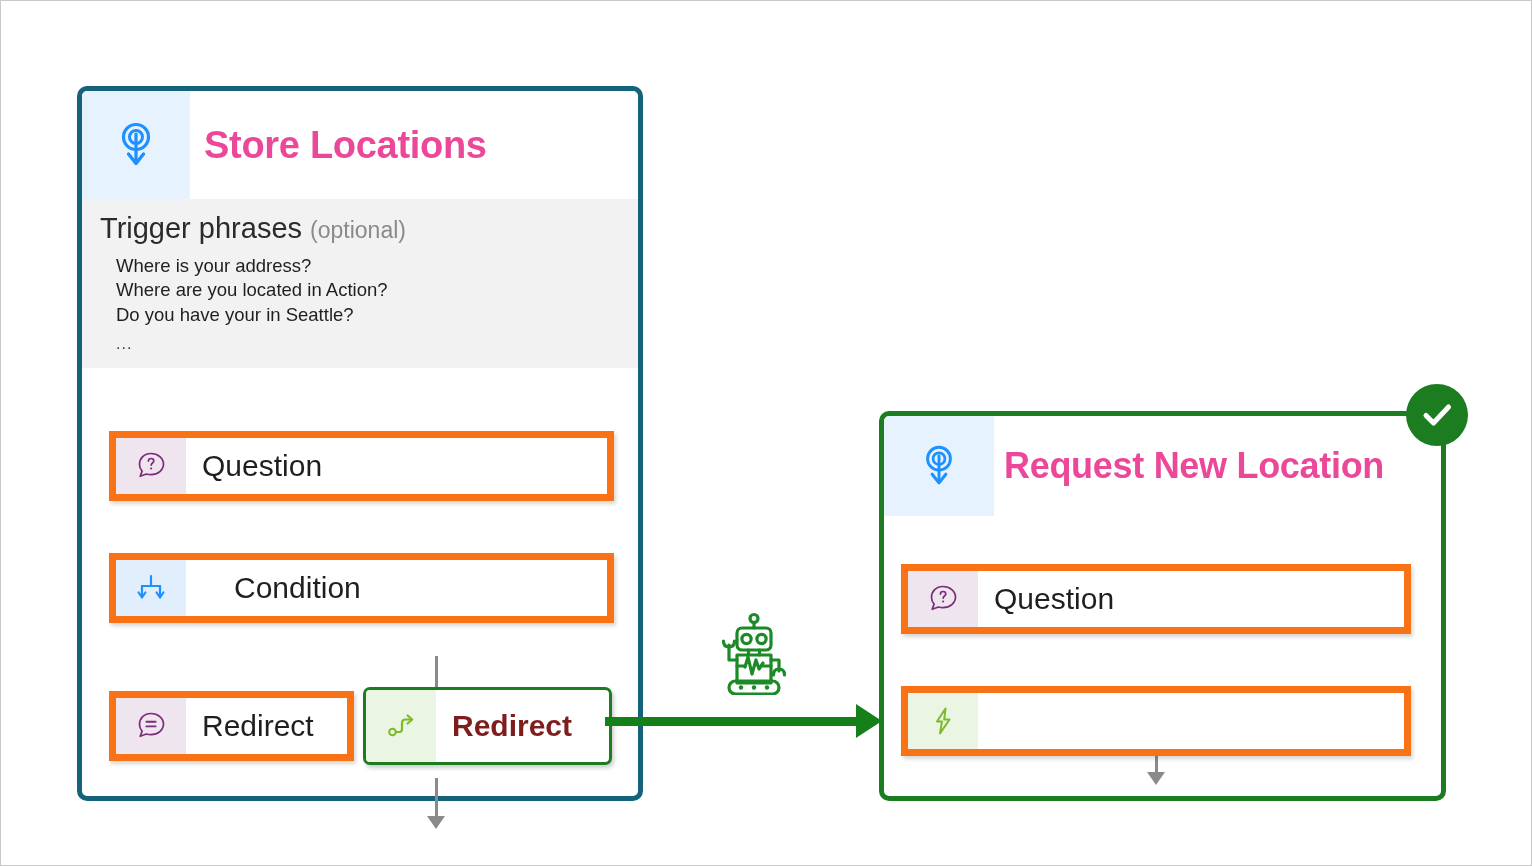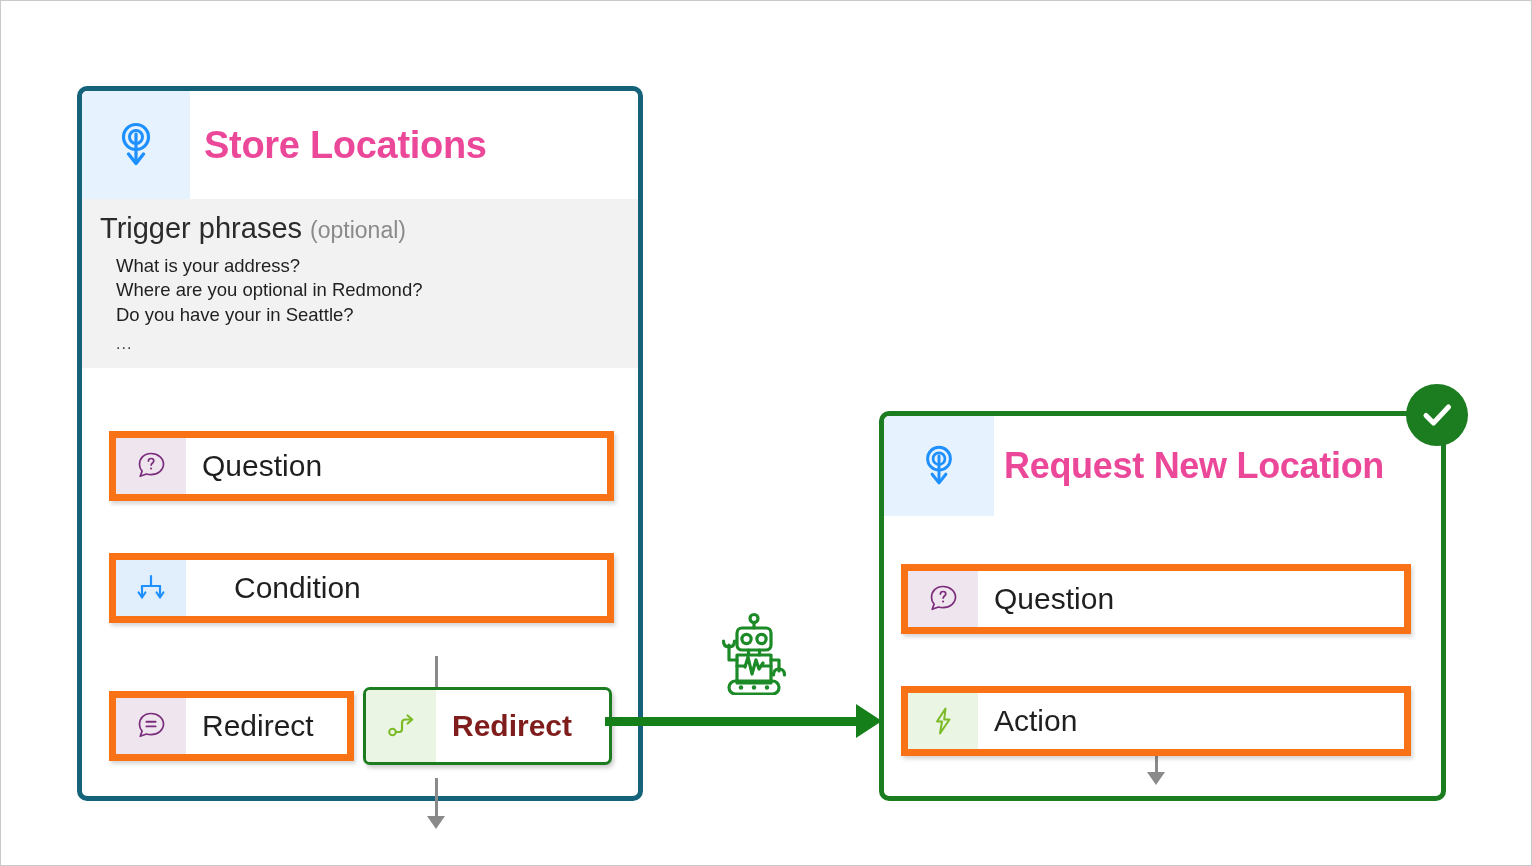--- a/index.html
+++ b/index.html
@@ -229,22 +229,22 @@
       </div>
       <div class="topic-title">Store Locations</div>
     </div>
 
     <div class="trigger-block">
       <div class="trigger-heading">
         <span>Trigger phrases</span>
         <span class="optional">(optional)</span>
       </div>
       <div class="trigger-list">
-        <div>What is your address?</div>
-        <div>Where are you optional in Redmond?</div>
+        <div>Where is your address?</div>
+        <div>Where are you located in Action?</div>
         <div>Do you have your in Seattle?</div>
         <div class="ellipsis">...</div>
       </div>
     </div>
 
     <div class="conn">
       <div class="conn-line" style="left:353px; top:288px; width:3px; height:40px;"></div>
       <div class="arrowhead-down" style="left:345px; top:326px;"></div>
     </div>
 
@@ -368,21 +368,20 @@
       </div>
       <div class="node-label">Question</div>
     </div>
 
     <div class="node green" id="node-action-right">
       <div class="node-icon">
         <svg width="34" height="34" viewBox="0 0 34 34" aria-hidden="true">
           <path d="M19.5 4.5 L11 17.5 L16 17.5 L14 29.5 L23.5 15.5 L18.2 15.5 Z" fill="none" stroke="#7cbb27" stroke-width="2" stroke-linejoin="round" stroke-linecap="round"></path>
         </svg>
       </div>
-      <div class="node-label">Action</div>
     </div>
   </div>
 
   <div id="check-badge">
     <svg width="40" height="40" viewBox="0 0 40 40" aria-hidden="true">
       <path d="M9 20.5 L16.5 28 L31.5 12" fill="none" stroke="#ffffff" stroke-width="5" stroke-linecap="round" stroke-linejoin="round"></path>
     </svg>
   </div>
 
 </div>

